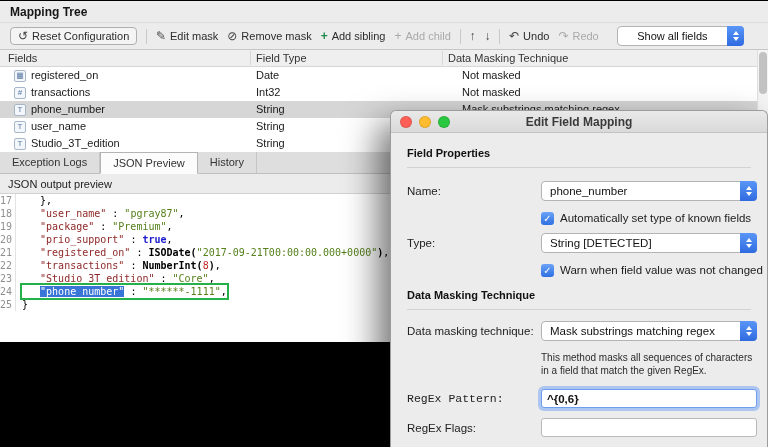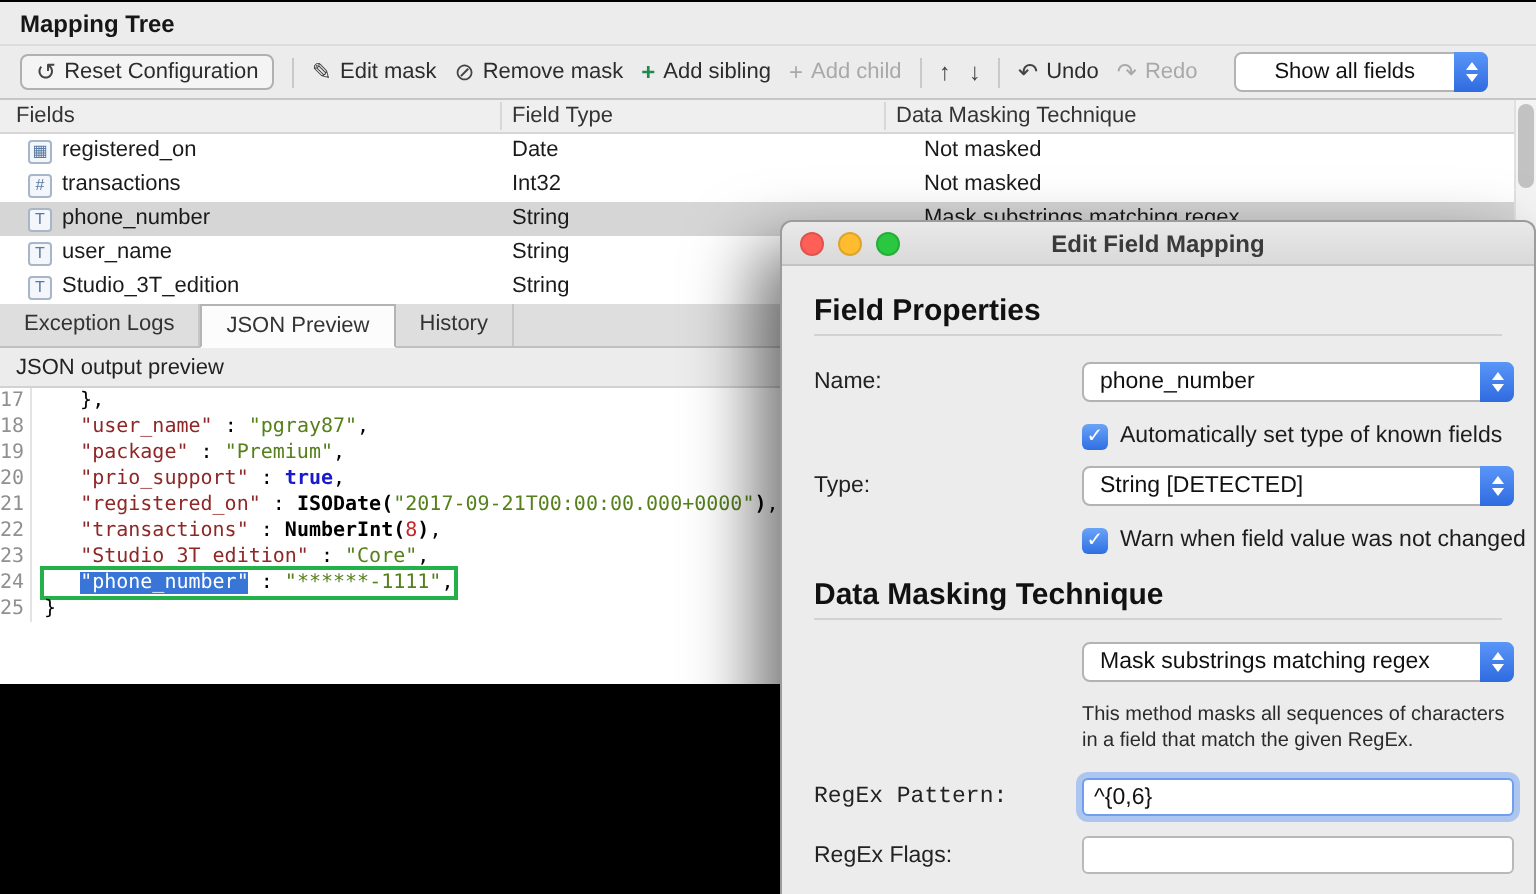--- a/index.html
+++ b/index.html
@@ -64,21 +64,21 @@
   
   .dialog { position:absolute; left:390px; top:110px; width:378px; height:337px; background:#ececec; border:1px solid #9c9c9c; border-bottom:none; border-radius:6px 6px 0 0; box-shadow:-12px 14px 34px rgba(0,0,0,.55); font-size:11.5px; color:#1c1c1c; }
   .titlebar { height:22px; background:linear-gradient(#e9e9e9,#d9d9d9); border-bottom:1px solid #c3c3c3; border-radius:6px 6px 0 0; position:relative; text-align:center; line-height:22px; font-size:12px; font-weight:bold; color:#3a3a3a; }
   .lights { position:absolute; left:9px; top:5px; display:flex; gap:7px; }
   .light { width:12px; height:12px; border-radius:50%; border:1px solid rgba(0,0,0,.12); }
   .light.red { background:#ff5f57; }
   .light.yellow { background:#febc2e; }
   .light.green { background:#2ac840; }
 
   .dbody { position:absolute; top:22px; left:0; right:0; bottom:0; }
-  .section-h { position:absolute; left:16px; font-weight:bold; font-size:15px; color:#111; }
+  .section-h { position:absolute; left:16px; font-weight:bold; font-size:11px; color:#111; }
   .hr { position:absolute; left:16px; right:16px; height:1px; background:#d2d2d2; }
   .dlabel { position:absolute; left:16px; color:#222; line-height:20px; }
   .dcombo { position:absolute; left:150px; width:216px; font-size:11.5px; }
   .dcheck { position:absolute; left:150px; display:flex; align-items:center; gap:6px; height:14px; }
   .cbox { width:13px; height:13px; border-radius:3px; background:linear-gradient(#6ba3f8,#2e6fe2); color:#fff; font-size:10px; line-height:13px; text-align:center; flex:none; }
   .dinput { position:absolute; left:150px; width:216px; height:19px; background:#fff; border:1px solid #b9b9b9; border-radius:3px; font-size:11.5px; padding:0 5px; font-family:"Liberation Sans",sans-serif; color:#111; }
   .dinput.focused { border-color:#6f9df0; box-shadow:0 0 0 3px rgba(97,152,245,.45); outline:none; }
   .helptext { position:absolute; left:150px; width:224px; font-size:10px; color:#2b2b2b; line-height:13px; white-space:nowrap; }
 </style>
 </head>
@@ -254,31 +254,32 @@
     </div>
 
     <div class="dcheck" style="top:130px;">
       <span class="cbox">✓</span>
       <span>Warn when field value was not changed</span>
     </div>
 
     <div class="section-h" style="top:156px;">Data Masking Technique</div>
     <div class="hr" style="top:176px;"></div>
 
+    <div class="dlabel" style="top:188px;">Data masking technique:</div>
     <div class="combo dcombo" style="top:188px;">
       <span>Mask substrings matching regex</span>
       <span class="stepper">
         <span class="chev-up"></span>
         <span class="chev-down"></span>
       </span>
     </div>
 
     <div class="helptext" style="top:218px;">This method masks all sequences of characters</div>
     <div class="helptext" style="top:231px;">in a field that match the given RegEx.</div>
 
     <div class="dlabel" style="top:256px;font-family:Liberation Mono, monospace;">RegEx Pattern:</div>
-    <input class="dinput focused" style="top: 256px;" type="text" value="^{0,6}">
+    <input class="dinput focused" style="top: 256px; font-weight: bold;" type="text" value="^{0,6}">
 
     <div class="dlabel" style="top:285px;">RegEx Flags:</div>
     <input class="dinput" style="top: 285px;" type="text" value="">
 
   </div>
 </div>
 
 </body></html>

